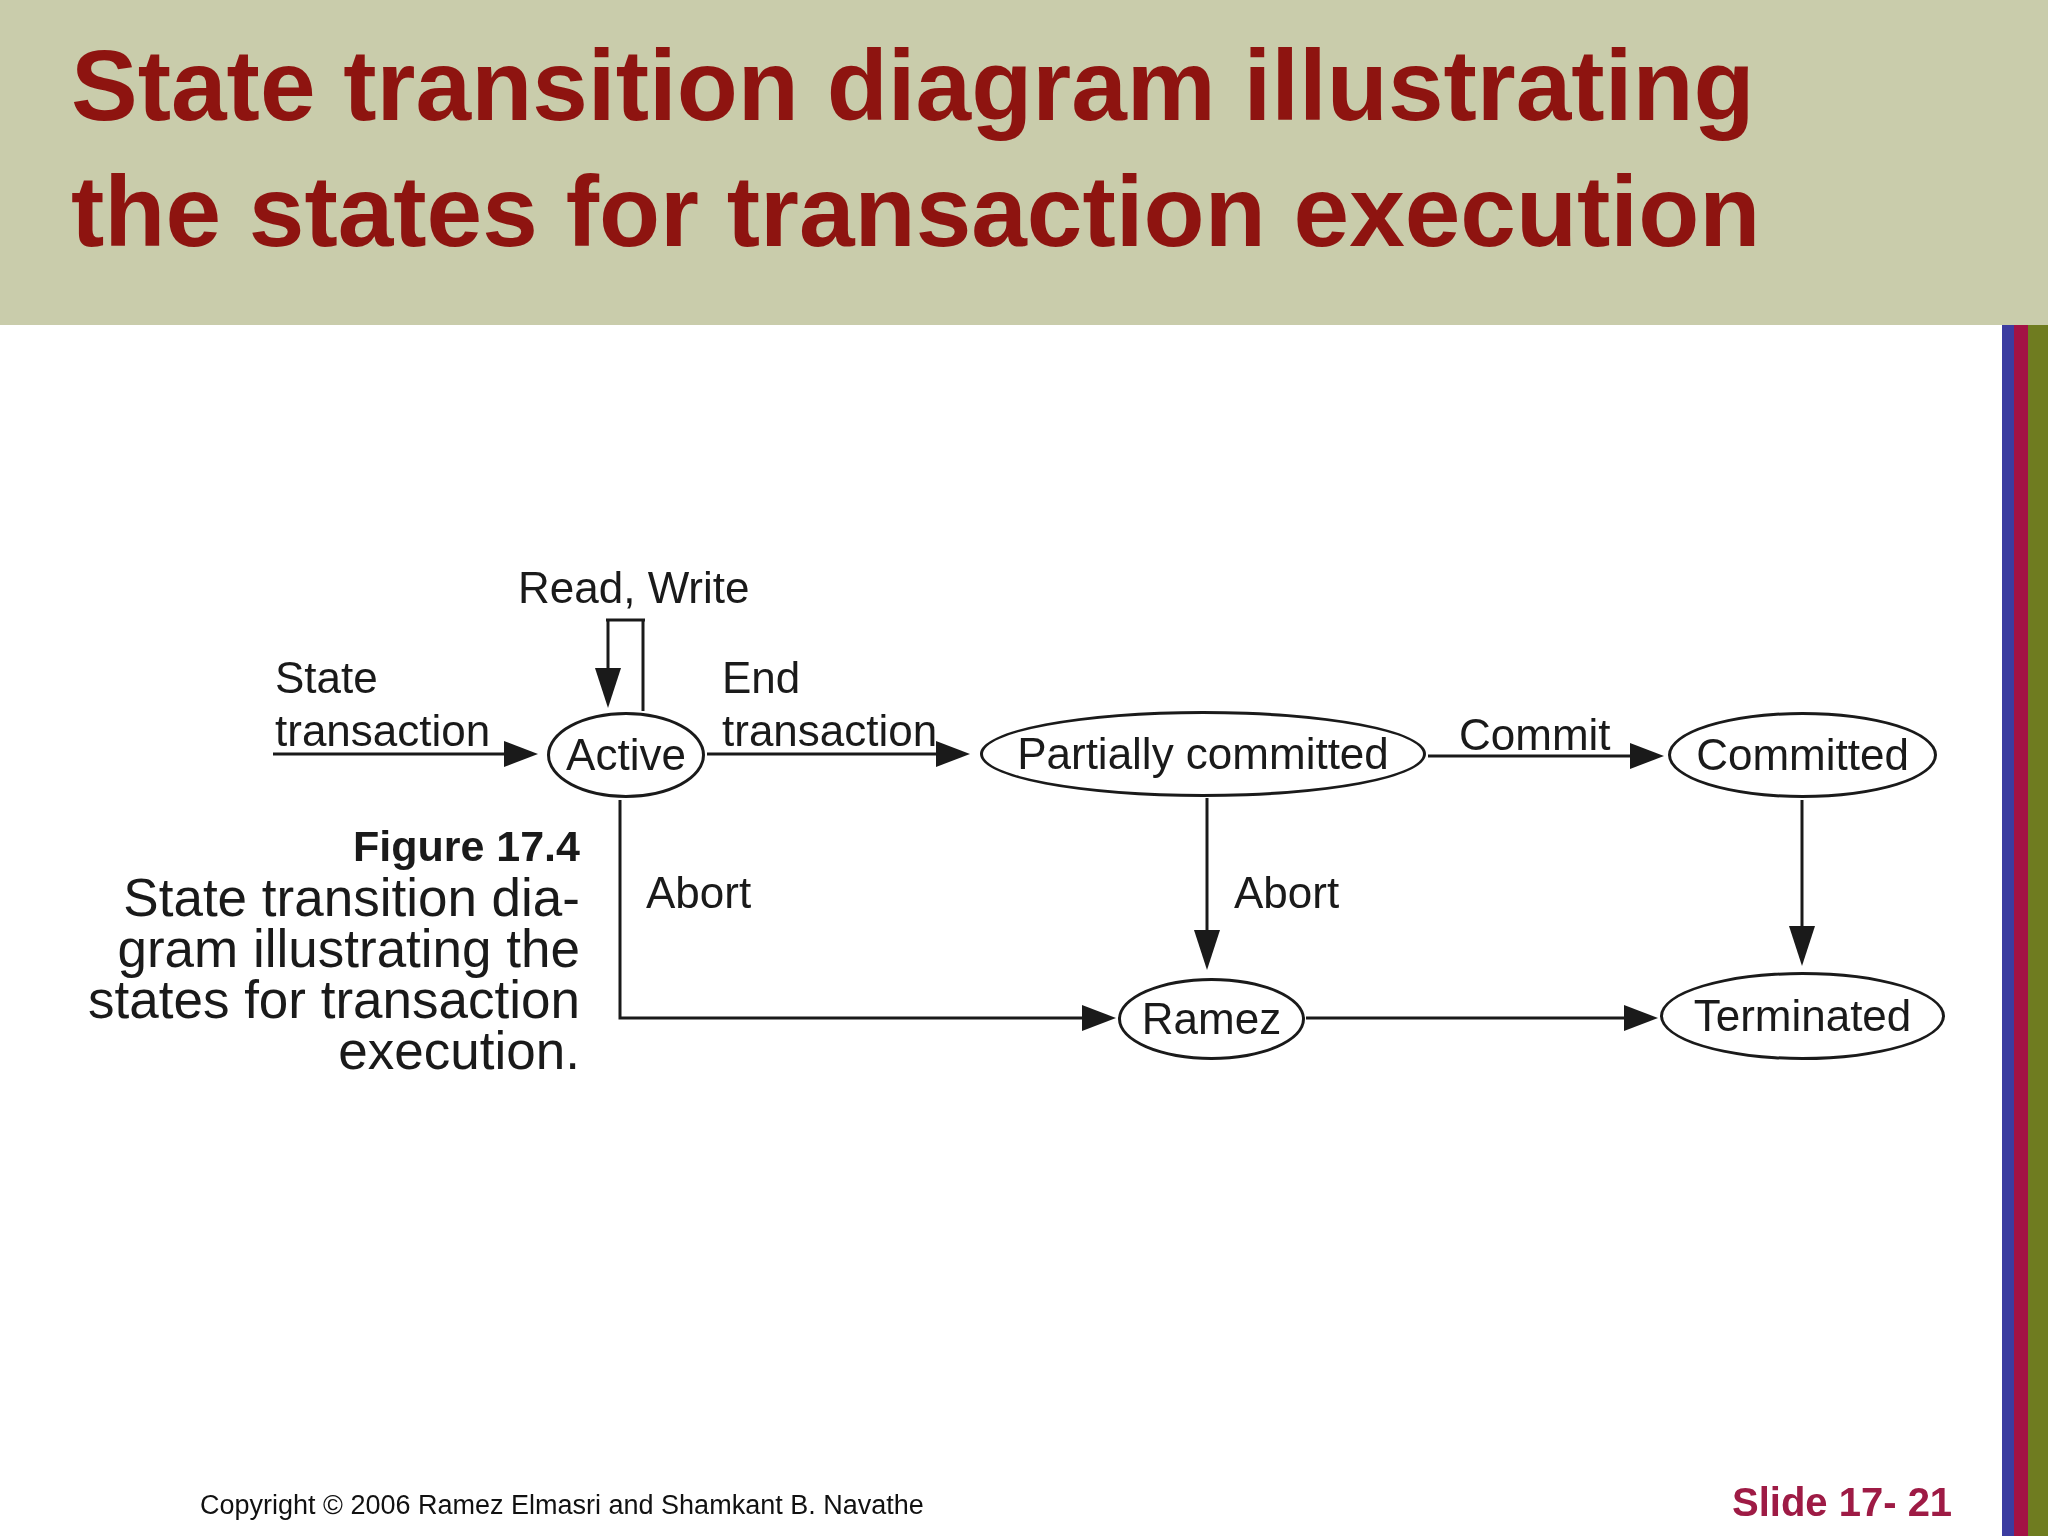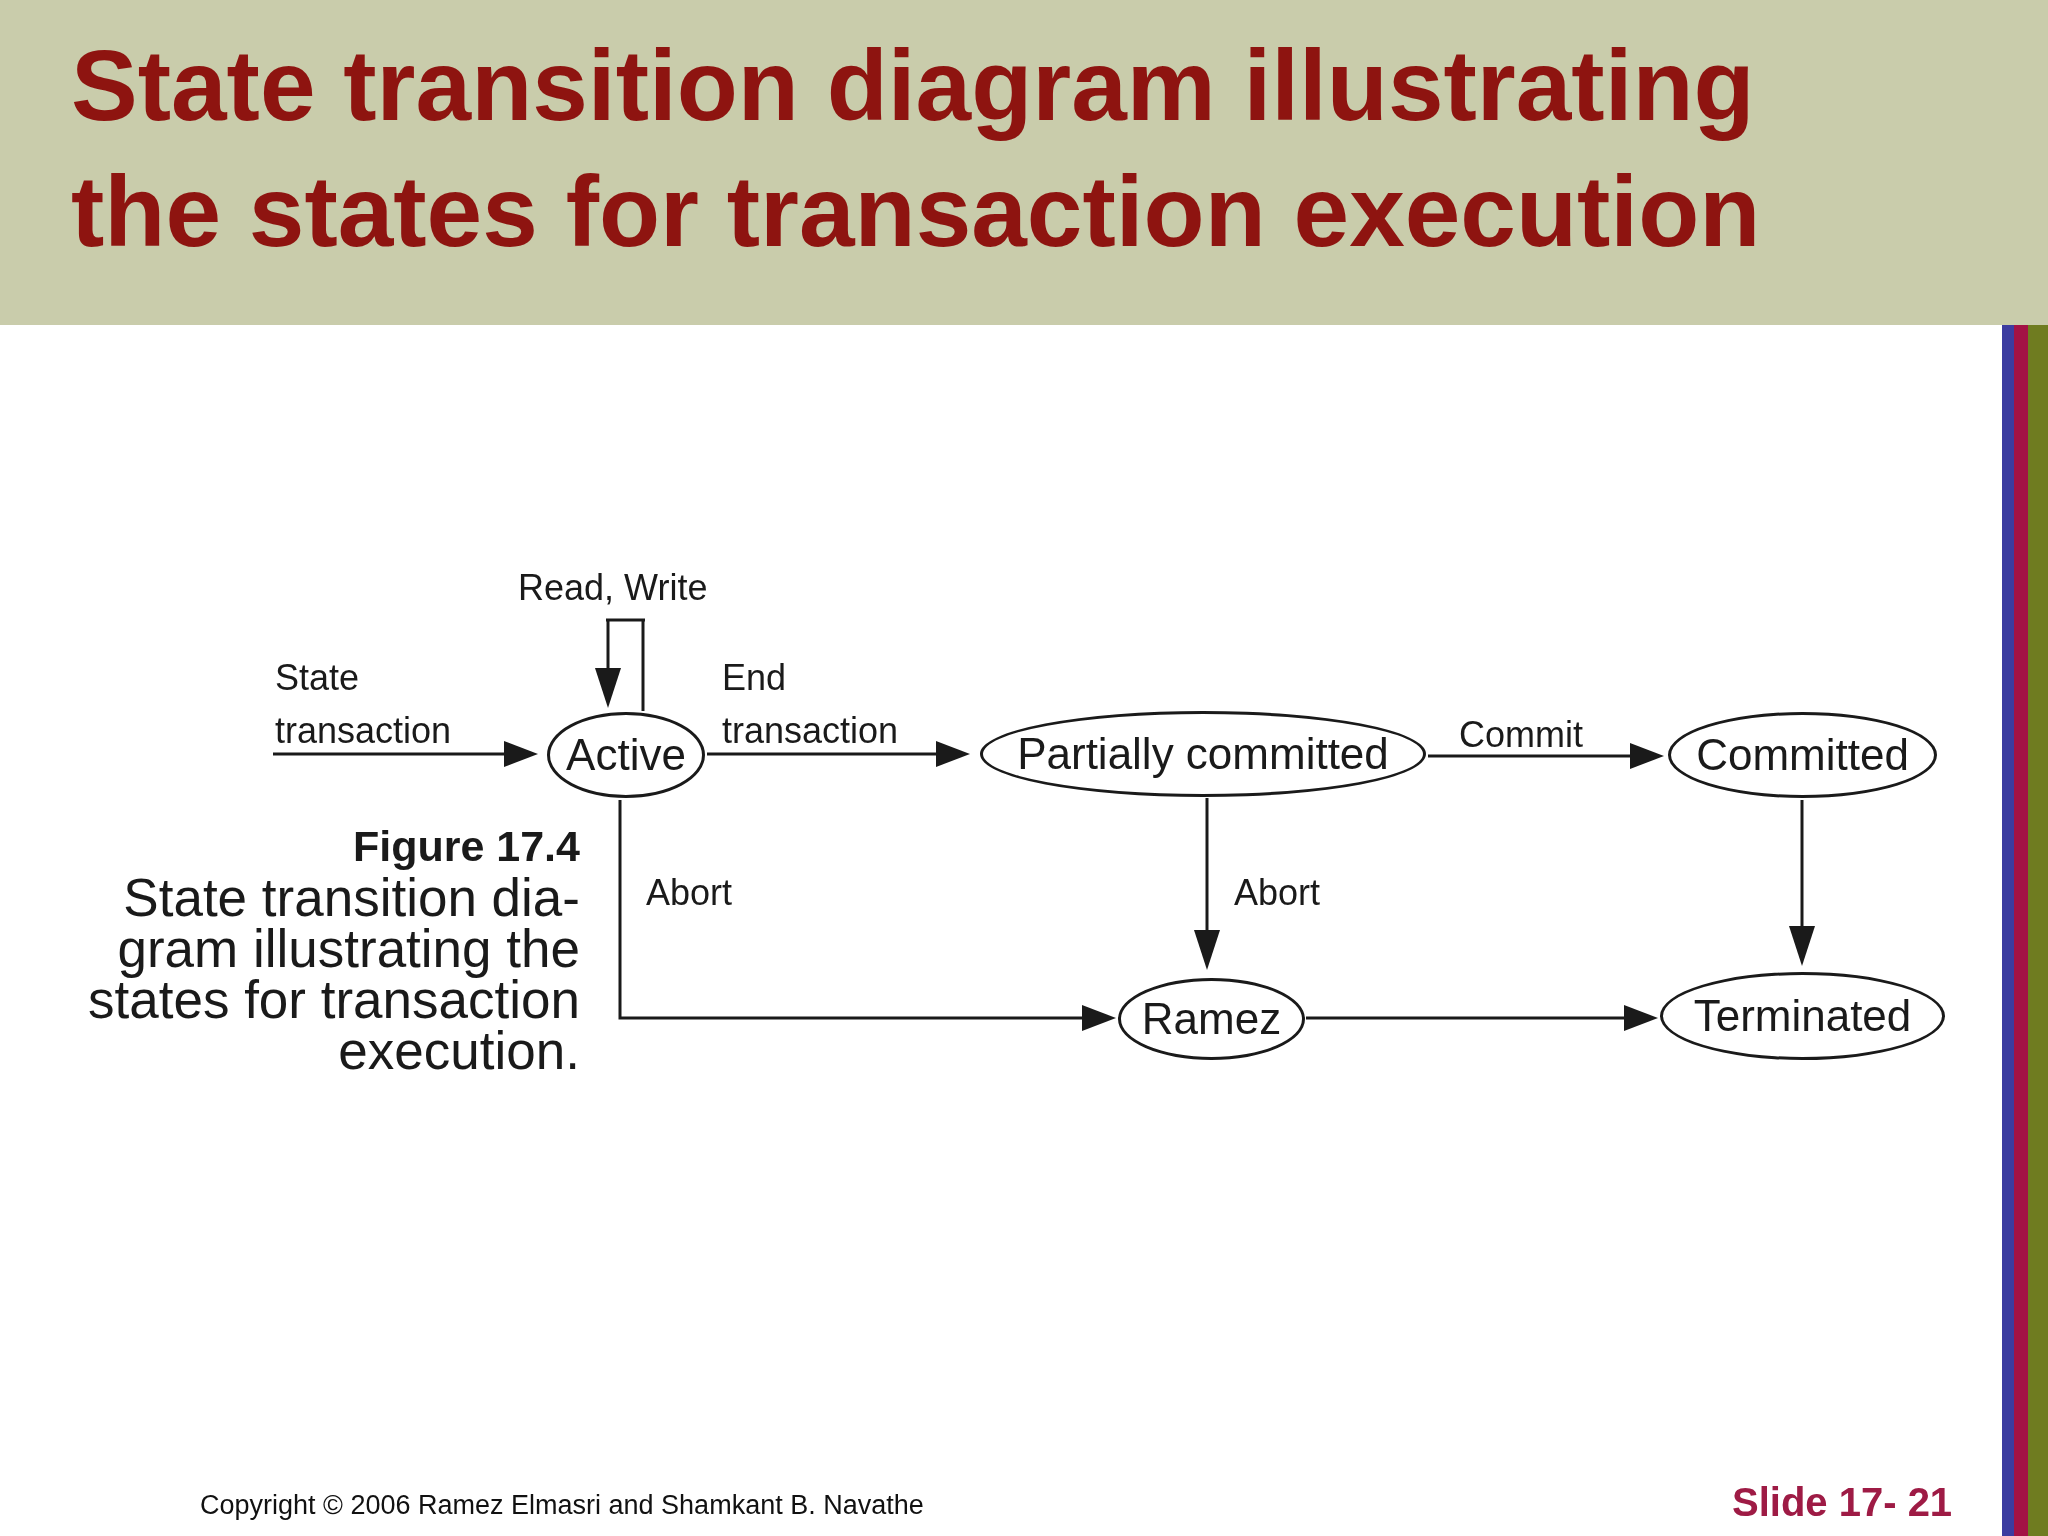--- a/index.html
+++ b/index.html
@@ -33,21 +33,21 @@
 
   .state{position:absolute;z-index:2;background:#FFFFFF;border:3px solid var(--ink);border-radius:50%;
          display:flex;align-items:center;justify-content:center;color:var(--ink);
          font-size:44px;white-space:nowrap;}
   .state.active{left:547px;top:712px;width:158px;height:86px;}
   .state.partial{left:980px;top:711px;width:446px;height:86px;}
   .state.committed{left:1668px;top:712px;width:269px;height:86px;}
   .state.failed{left:1118px;top:978px;width:187px;height:82px;}
   .state.terminated{left:1660px;top:972px;width:285px;height:88px;}
 
-  .edge-label{position:absolute;z-index:3;color:var(--ink);font-size:36px;line-height:53px;white-space:nowrap;}
+  .edge-label{position:absolute;z-index:3;color:var(--ink);font-size:44px;line-height:53px;white-space:nowrap;}
   .lbl-read-write{left:518px;top:561px;}
   .lbl-begin{left:275px;top:651px;}
   .lbl-end{left:722px;top:651px;}
   .lbl-commit{left:1459px;top:708px;}
   .lbl-abort-left{left:646px;top:866px;}
   .lbl-abort-right{left:1234px;top:866px;}
 
   
   .caption{position:absolute;left:88px;top:820px;z-index:3;color:var(--ink);text-align:right;}
   .caption .fig-label{font-size:43px;font-weight:700;line-height:52px;}

